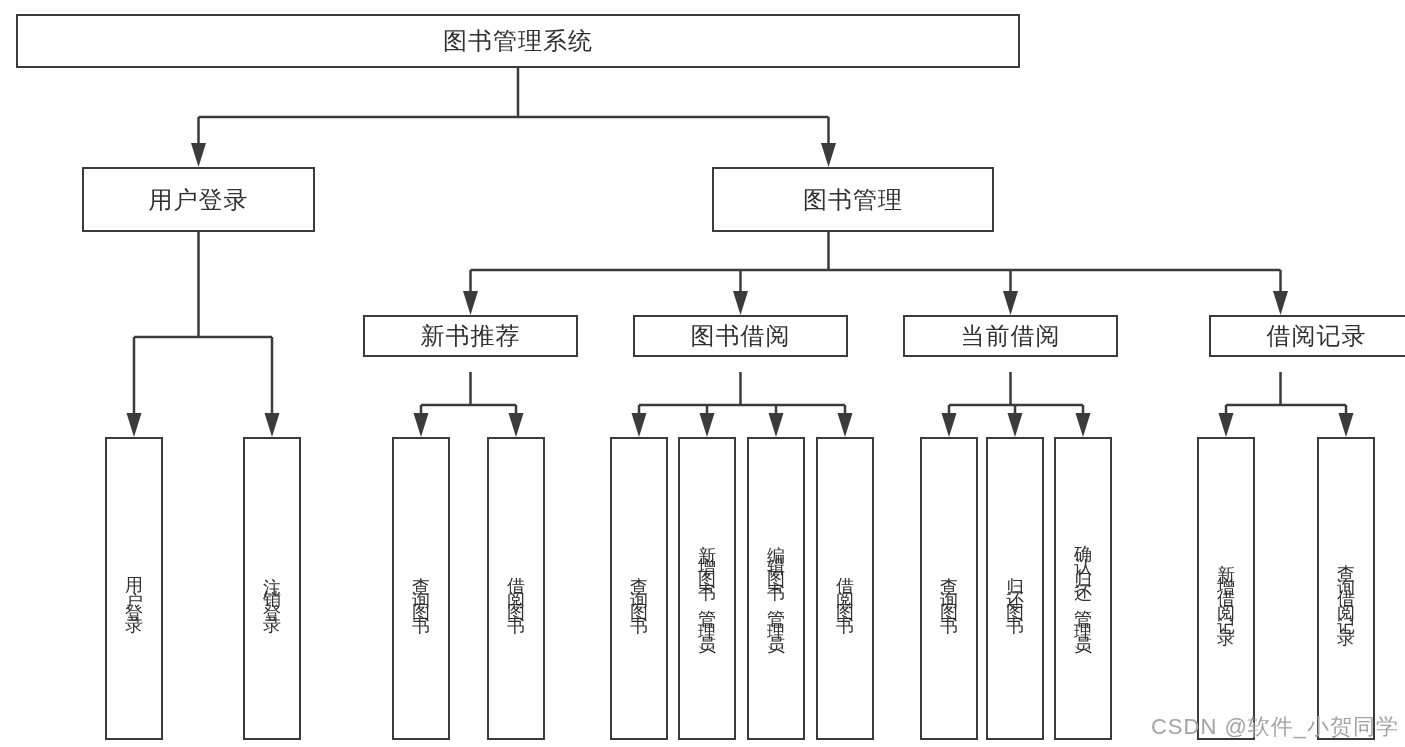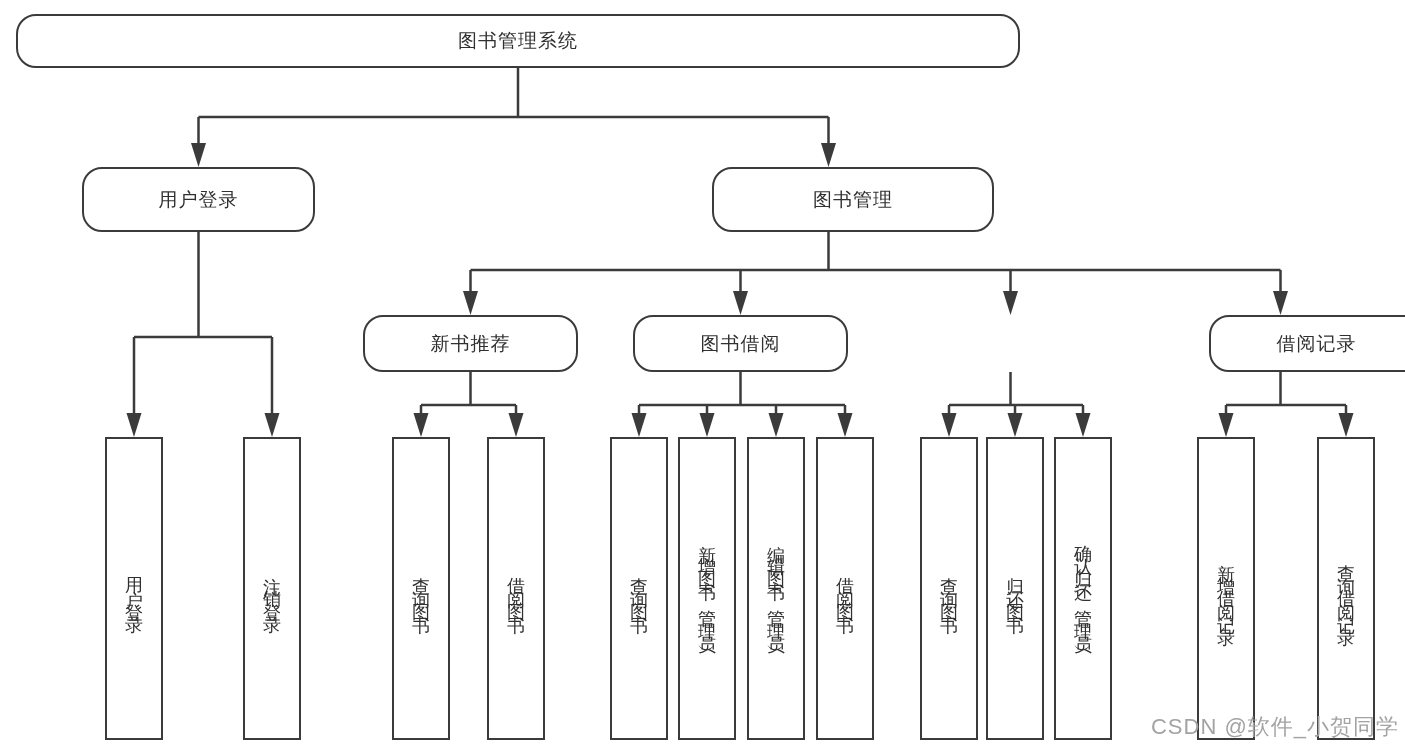--- a/index.html
+++ b/index.html
@@ -40,44 +40,43 @@
     position: absolute;
     border: 2px solid var(--line);
     background: var(--background);
     color: var(--text);
     display: flex;
     align-items: center;
     justify-content: center;
   }
 
   .node.hbox {
-    font-size: 19px;
+    font-size: 24px;
     letter-spacing: 1px;
-    border-radius: 20px;
   }
 
   .node.vbox > span {
     position: absolute;
     left: 50%;
     top: 50%;
     transform: translate(-50%, -50%);
     writing-mode: vertical-rl;
     text-orientation: mixed;
     white-space: nowrap;
     font-size: 18px;
     letter-spacing: 13px;
     line-height: 1;
   }
 
   
   .n-root            { left: 16px;   top: 14px;  width: 1004px; height: 54px; }
   .n-user-login      { left: 82px;   top: 167px; width: 233px;  height: 65px; }
   .n-book-mgmt       { left: 712px;  top: 167px; width: 282px;  height: 65px; }
 
-  .n-l2 { top: 315px; width: 215px; height: 57px; }
+  .n-l2 { top: 315px; width: 215px; height: 42px; }
   .n-new-book        { left: 363px;  }
   .n-book-borrow     { left: 633px;  }
   .n-current-borrow  { left: 903px;  }
   .n-borrow-records  { left: 1209px; }
 
   .n-leaf { top: 437px; width: 58px; height: 303px; }
   .n-ul1 { left: 105px;  }
   .n-ul2 { left: 243px;  }
   .n-nr1 { left: 392px;  }
   .n-nr2 { left: 487px;  }
@@ -152,20 +151,23 @@
   <div class="node hbox n-book-mgmt">
     <span>图书管理</span>
   </div>
 
   <div class="node hbox n-l2 n-new-book">
     <span>新书推荐</span>
   </div>
   <div class="node hbox n-l2 n-book-borrow">
     <span>图书借阅</span>
   </div>
+  <div class="node hbox n-l2 n-current-borrow">
+    <span>当前借阅</span>
+  </div>
   <div class="node hbox n-l2 n-borrow-records">
     <span>借阅记录</span>
   </div>
 
   <div class="node vbox n-leaf n-ul1">
     <span>用户登录</span>
   </div>
   <div class="node vbox n-leaf n-ul2">
     <span>注销登录</span>
   </div>

